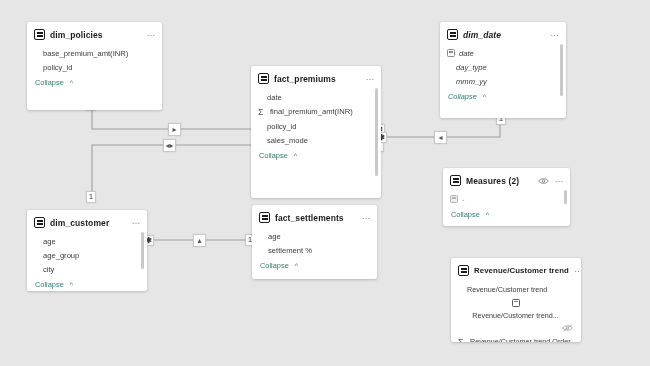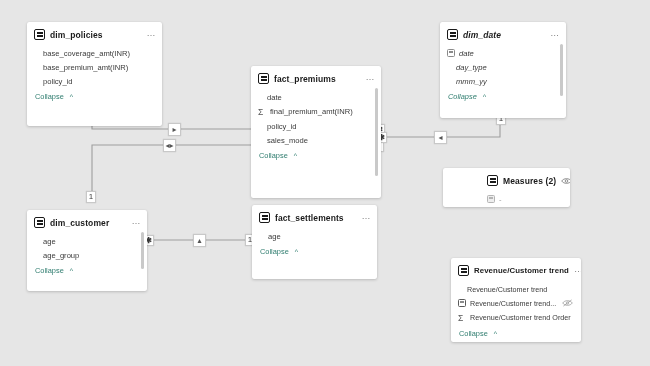--- a/index.html
+++ b/index.html
@@ -138,32 +138,29 @@
   <div class="marker num-marker" style="left:374px; top:140px;">1</div>
 
   <div class="marker card-marker" style="left:376px; top:132px;">✱</div>
   <div class="marker arrow-marker" style="left:434px; top:131px;">◂</div>
   <div class="marker num-marker" style="left:496px; top:113px;">1</div>
 
   <div class="marker card-marker" style="left:143px; top:235px;">✱</div>
   <div class="marker arrow-marker" style="left:193px; top:234px;">▴</div>
   <div class="marker num-marker" style="left:245px; top:234px;">1</div>
 
-  <div class="card" style="left:27px; top:22px; width:135px; height:104px;">
+  <div class="card" style="left:27px; top:22px; width:135px; height:88px;">
     <div class="card-head">
       <span class="tbl-icon"></span>
       <span class="card-title">dim_policies</span>
       <span class="head-right">
         <span class="ellipsis">…</span>
       </span>
     </div>
     <div class="fields">
-      <div class="field">
-        <span>base_coverage_amt(INR)</span>
-      </div>
       <div class="field">
         <span>base_premium_amt(INR)</span>
       </div>
       <div class="field">
         <span>policy_id</span>
       </div>
     </div>
     <div class="collapse">
       <span>Collapse</span>
       <span class="chev">^</span>
@@ -235,48 +232,54 @@
         <span class="ellipsis">…</span>
       </span>
     </div>
     <div class="fields">
       <div class="field">
         <span>age</span>
       </div>
       <div class="field">
         <span>age_group</span>
       </div>
+      <div class="field">
+        <span>city</span>
+      </div>
     </div>
     <div class="collapse">
       <span>Collapse</span>
       <span class="chev">^</span>
     </div>
     <div class="scrollbar"></div>
   </div>
 
   <div class="card" style="left:252px; top:205px; width:125px; height:74px;">
     <div class="card-head">
       <span class="tbl-icon"></span>
       <span class="card-title">fact_settlements</span>
       <span class="head-right">
         <span class="ellipsis">…</span>
       </span>
     </div>
     <div class="fields">
       <div class="field">
         <span>age</span>
       </div>
-    </div>
-    <div class="collapse">
-      <span>Collapse</span>
-      <span class="chev">^</span>
-    </div>
-  </div>
-
-  <div class="card" style="left:443px; top:168px; width:127px; height:39px;padding-left:37px;">
+      <div class="field">
+        <span>settlement %</span>
+      </div>
+    </div>
+    <div class="collapse">
+      <span>Collapse</span>
+      <span class="chev">^</span>
+    </div>
+  </div>
+
+  <div class="card" style="left:443px; top:168px; width:127px; height:58px;">
     <div class="card-head">
       <span class="tbl-icon"></span>
       <span class="card-title">Measures (2)</span>
       <span class="head-right">
         <span class="eye">
           <svg width="11" height="8" viewBox="0 0 16 11">
             <path d="M1 5.5 C4 1, 12 1, 15 5.5 C12 10, 4 10, 1 5.5 Z" fill="none" stroke="#6e6e6e" stroke-width="1.1"></path>
             <circle cx="8" cy="5.5" r="1.9" fill="none" stroke="#6e6e6e" stroke-width="1.1"></circle>
           </svg>
         </span>
@@ -301,21 +304,21 @@
       <span class="tbl-icon"></span>
       <span class="card-title" style="font-size:7.8px;">Revenue/Customer trend</span>
       <span class="head-right">
         <span class="ellipsis">…</span>
       </span>
     </div>
     <div class="fields">
       <div class="field" style="font-size:7.2px;">
         <span>Revenue/Customer trend</span>
       </div>
-      <div class="field indent-icon" style="font-size:7.2px;">
+      <div class="field indent-icon" style="font-size:7.2px;flex-direction:column;">
         <span class="mini-icon solid"></span>
         <span>Revenue/Customer trend...</span>
         <span class="eye-slash">
           <svg width="11" height="8" viewBox="0 0 16 11">
             <path d="M1 5.5 C4 1, 12 1, 15 5.5 C12 10, 4 10, 1 5.5 Z" fill="none" stroke="#9a9a9a" stroke-width="1.1"></path>
             <circle cx="8" cy="5.5" r="1.8" fill="none" stroke="#9a9a9a" stroke-width="1"></circle>
             <line x1="2" y1="10" x2="14" y2="1" stroke="#9a9a9a" stroke-width="1.1"></line>
           </svg>
         </span>
       </div>

